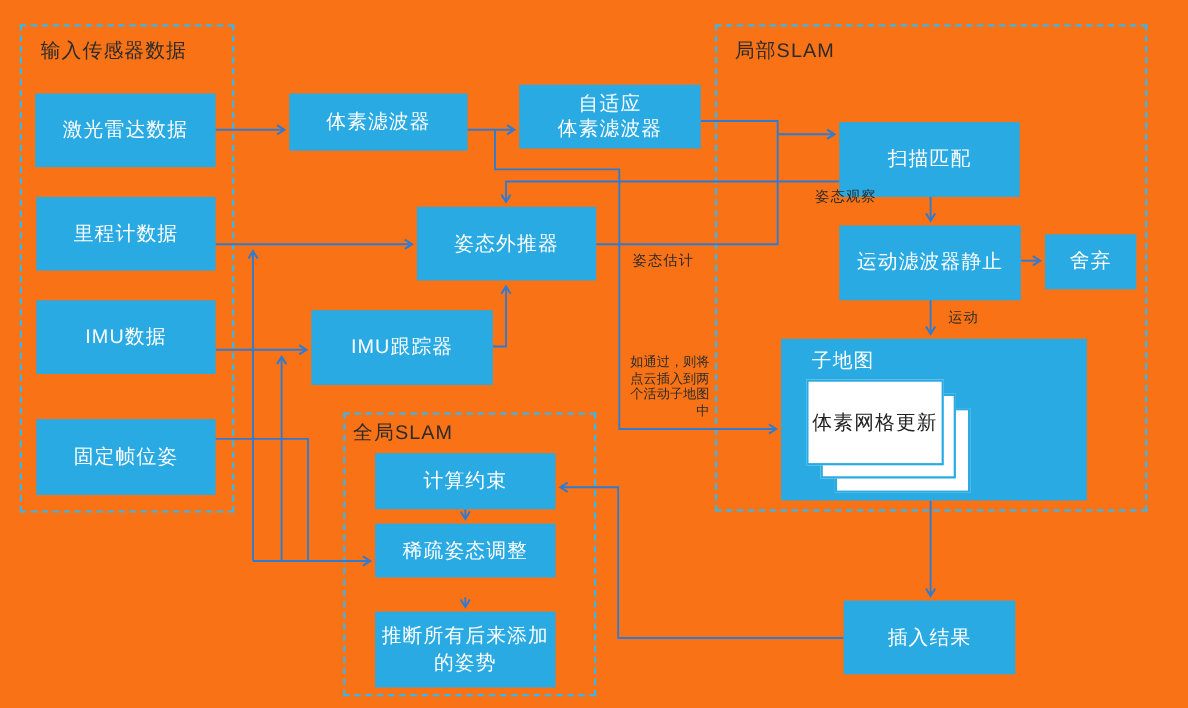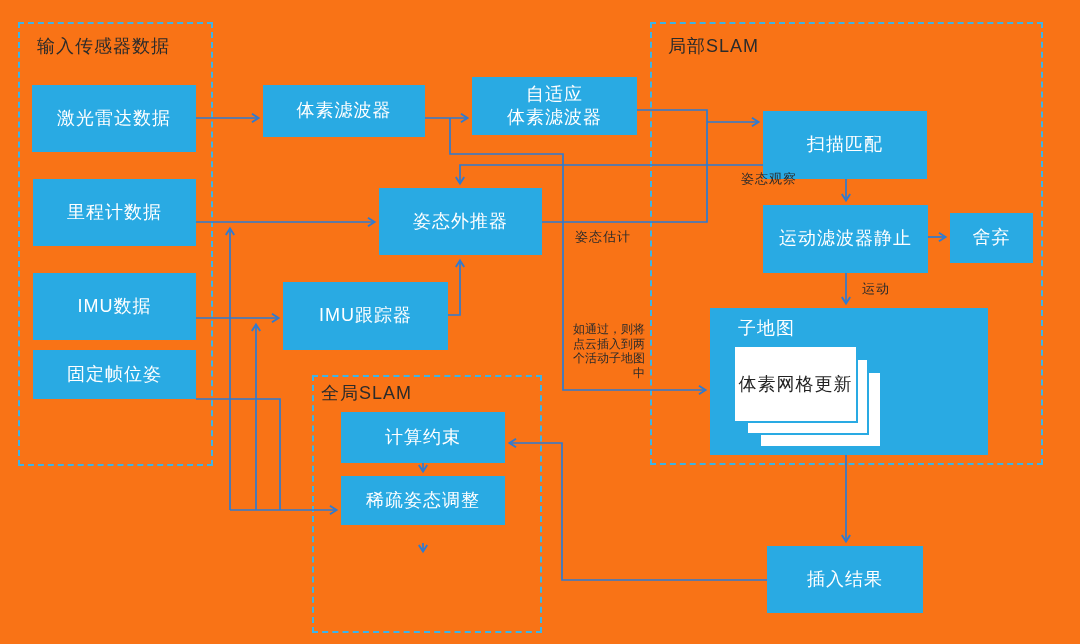--- a/index.html
+++ b/index.html
@@ -71,21 +71,21 @@
 
   <div class="node" style="left:32px;top:85px;width:164px;height:67px;">
     <span>激光雷达数据</span>
   </div>
   <div class="node" style="left:33px;top:179px;width:163px;height:67px;">
     <span>里程计数据</span>
   </div>
   <div class="node" style="left:33px;top:273px;width:163px;height:67px;">
     <span>IMU数据</span>
   </div>
-  <div class="node" style="left:33px;top:350px;width:163px;height:49px;">
+  <div class="node" style="left:33px;top:381px;width:163px;height:69px;">
     <span>固定帧位姿</span>
   </div>
 
   <div class="node" style="left:263px;top:85px;width:162px;height:52px;">
     <span>体素滤波器</span>
   </div>
   <div class="node" style="left:472px;top:77px;width:165px;height:58px;">
     <span>自适应</span>
     <span>体素滤波器</span>
   </div>
@@ -114,20 +114,24 @@
   <div class="card card-front" style="left:733px;top:345px;width:125px;height:78px;">
     <span>体素网格更新</span>
   </div>
 
   <div class="node" style="left:341px;top:412px;width:164px;height:51px;">
     <span>计算约束</span>
   </div>
   <div class="node" style="left:341px;top:476px;width:164px;height:49px;">
     <span>稀疏姿态调整</span>
   </div>
+  <div class="node" style="left:341px;top:556px;width:164px;height:69px;">
+    <span>推断所有后来添加</span>
+    <span>的姿势</span>
+  </div>
 
   <div class="node" style="left:767px;top:546px;width:156px;height:67px;">
     <span>插入结果</span>
   </div>
 
   <div class="edge-label" style="left:741px;top:170px;">姿态观察</div>
   <div class="edge-label" style="left:862px;top:280px;">运动</div>
   <div class="edge-label" style="left:575px;top:228px;">姿态估计</div>
 
   <div class="note">

